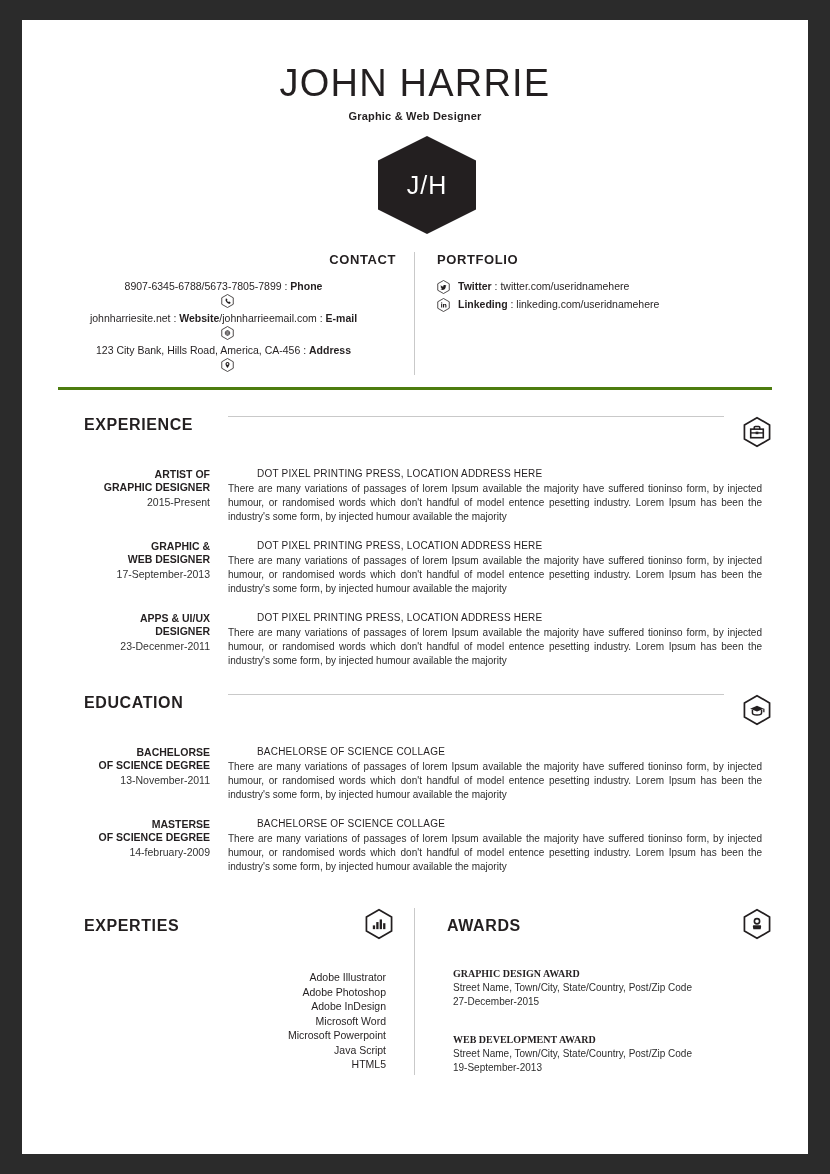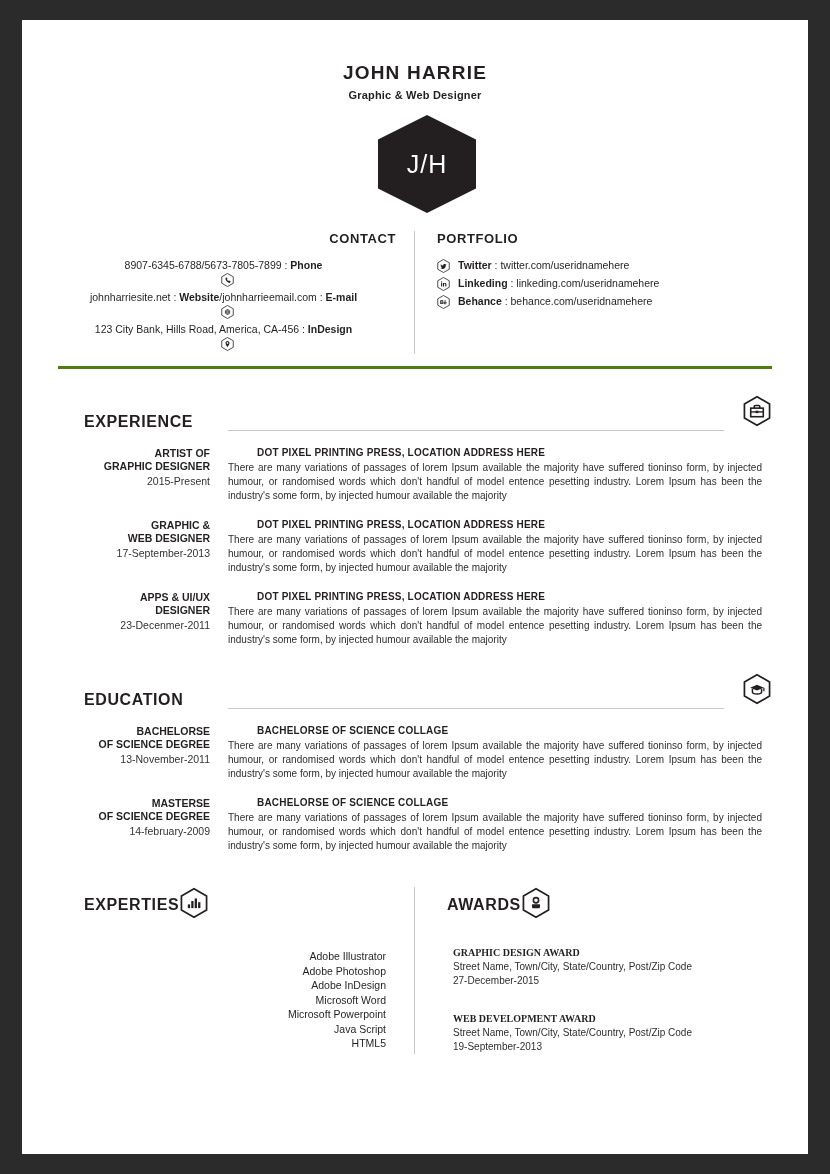--- a/index.html
+++ b/index.html
@@ -27,22 +27,22 @@
     position: absolute;
     left: 36px;
     right: 36px;
     top: 22px;
     bottom: 22px;
   }
 
   
   .name {
     text-align: center;
-    font-size: 19px;
-    font-weight: bold;
+    font-size: 38px;
+    font-weight: normal;
     letter-spacing: 1.2px;
     color: #231f20;
     margin-top: 20px;
   }
   .subtitle {
     text-align: center;
     font-size: 11px;
     font-weight: bold;
     color: #231f20;
     margin-top: 5px;
@@ -127,21 +127,21 @@
     width: 13px;
     height: 14px;
     flex: 0 0 13px;
     display: inline-block;
   }
   .ic svg { display: block; }
 
   
   .sec-head {
     display: flex;
-    align-items: flex-end;
+    align-items: flex-start;
     margin-top: 26px;
   }
   .sec-title {
     font-size: 16px;
     font-weight: bold;
     letter-spacing: .6px;
     width: 170px;
     flex: 0 0 170px;
     padding-left: 26px;
     box-sizing: border-box;
@@ -175,21 +175,21 @@
   }
   .e-date {
     font-size: 10.5px;
     line-height: 14px;
     color: #333;
     margin-top: 1px;
   }
   .entry-right { flex: 1 1 auto; padding-right: 10px; }
   .e-head {
     font-size: 10px;
-    font-weight: bold;
+    font-weight: normal;
     letter-spacing: .2px;
     color: #231f20;
     margin-bottom: 3px;
     padding-left: 29px;
   }
   .e-body {
     font-size: 10px;
     line-height: 14px;
     text-align: justify;
     color: #2e2e2e;
@@ -207,20 +207,21 @@
     border-right: 1px solid #c9c9c9;
   }
   .bcol-right {
     width: 50%;
     box-sizing: border-box;
     padding-left: 32px;
   }
   .b-head {
     display: flex;
     align-items: center;
+    justify-content: space-between;
   }
   .b-title {
     font-size: 16px;
     font-weight: bold;
     letter-spacing: .6px;
     color: #231f20;
     padding-left: 26px;
   }
   .bcol-right .b-title { padding-left: 0; }
   .skills {
@@ -290,21 +291,21 @@
             <svg viewBox="0 0 26 28" width="13" height="14">
                 <path d="M13 1 24.5 7.5v13L13 27 1.5 20.5v-13z" fill="none" stroke="#231f20" stroke-width="1.6"></path>
                 <circle cx="13" cy="14" r="4.6" fill="none" stroke="#231f20" stroke-width="1.5"></circle>
                 <path d="M8.4 14h9.2M13 9.4c2.2 2.6 2.2 6.6 0 9.2-2.2-2.6-2.2-6.6 0-9.2z" fill="none" stroke="#231f20" stroke-width="1.2"></path>
               </svg>
           </span>
         </div>
 
         <div class="crow">
           <div class="txt">
-            <span>123 City Bank, Hills Road, America, CA-456 : </span><b>InDesign</b>
+            <span>123 City Bank, Hills Road, America, CA-456 : </span><b>Address</b>
           </div>
           <span class="ic">
             <svg viewBox="0 0 26 28" width="13" height="14">
                 <path d="M13 1 24.5 7.5v13L13 27 1.5 20.5v-13z" fill="none" stroke="#231f20" stroke-width="1.6"></path>
                 <path d="M13 8c-2.2 0-4 1.8-4 4 0 3 4 8 4 8s4-5 4-8c0-2.2-1.8-4-4-4zm0 5.6a1.7 1.7 0 1 1 0-3.4 1.7 1.7 0 0 1 0 3.4z" fill="#231f20"></path>
               </svg>
           </span>
         </div>
       </div>
 
@@ -326,31 +327,20 @@
             <svg viewBox="0 0 26 28" width="13" height="14">
                 <path d="M13 1 24.5 7.5v13L13 27 1.5 20.5v-13z" fill="none" stroke="#231f20" stroke-width="1.6"></path>
                 <rect x="8.2" y="12" width="2.2" height="7" fill="#231f20"></rect>
                 <circle cx="9.3" cy="9.9" r="1.3" fill="#231f20"></circle>
                 <path d="M12 12h2.1v1c.4-.7 1.2-1.2 2.2-1.2 1.7 0 2.5 1 2.5 3V19h-2.2v-3.8c0-1-.3-1.6-1.2-1.6-.8 0-1.2.5-1.2 1.6V19H12z" fill="#231f20"></path>
               </svg>
           </span>
           <div class="txt"><b>Linkeding</b><span> : linkeding.com/useridnamehere</span></div>
         </div>
 
-        <div class="prow">
-          <span class="ic">
-            <svg viewBox="0 0 26 28" width="13" height="14">
-                <path d="M13 1 24.5 7.5v13L13 27 1.5 20.5v-13z" fill="none" stroke="#231f20" stroke-width="1.6"></path>
-                <path d="M6.5 10.6h4c1.4 0 2.4.6 2.4 1.9 0 .8-.4 1.3-1.1 1.6.9.2 1.5.9 1.5 1.9 0 1.5-1.2 2.2-2.7 2.2H6.5zm2 2.9h1.6c.6 0 .9-.2.9-.7s-.4-.7-.9-.7H8.5zm0 3.2h1.8c.7 0 1.1-.3 1.1-.8 0-.6-.4-.8-1.1-.8H8.5z" fill="#231f20"></path>
-                <path d="M14.4 11.2h4v1h-4z" fill="#231f20"></path>
-                <path d="M16.4 13.1c1.6 0 2.7 1.1 2.7 2.8v.4h-3.9c.1.7.6 1.1 1.3 1.1.5 0 .9-.2 1.1-.6h1.4c-.3 1.1-1.3 1.8-2.5 1.8-1.7 0-2.8-1.1-2.8-2.7s1.1-2.8 2.7-2.8zm-1.2 2.2h2.4c-.1-.6-.6-1-1.2-1s-1.1.4-1.2 1z" fill="#231f20"></path>
-              </svg>
-          </span>
-          <div class="txt"><b>Behance</b><span> : behance.com/useridnamehere</span></div>
-        </div>
       </div>
     </div>
 
     <div class="sec-head">
       <div class="sec-title">EXPERIENCE</div>
       <div class="sec-line"></div>
       <div class="sec-badge">
         <svg viewBox="0 0 26 28" width="30" height="32">
             <path d="M13 1.5 24 7.8v12.4L13 26.5 2 20.2V7.8z" fill="none" stroke="#231f20" stroke-width="1.5"></path>
             <rect x="7.5" y="11.5" width="11" height="7.5" fill="none" stroke="#231f20" stroke-width="1.4"></rect>

